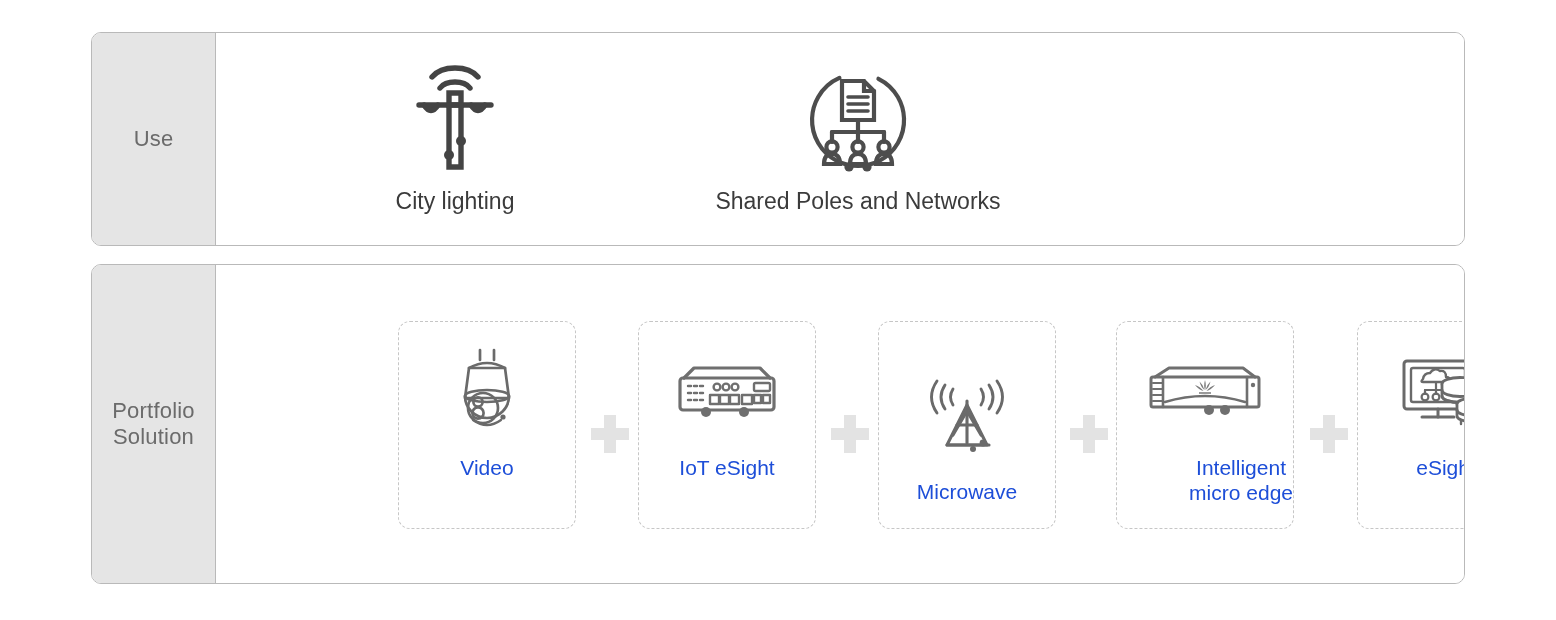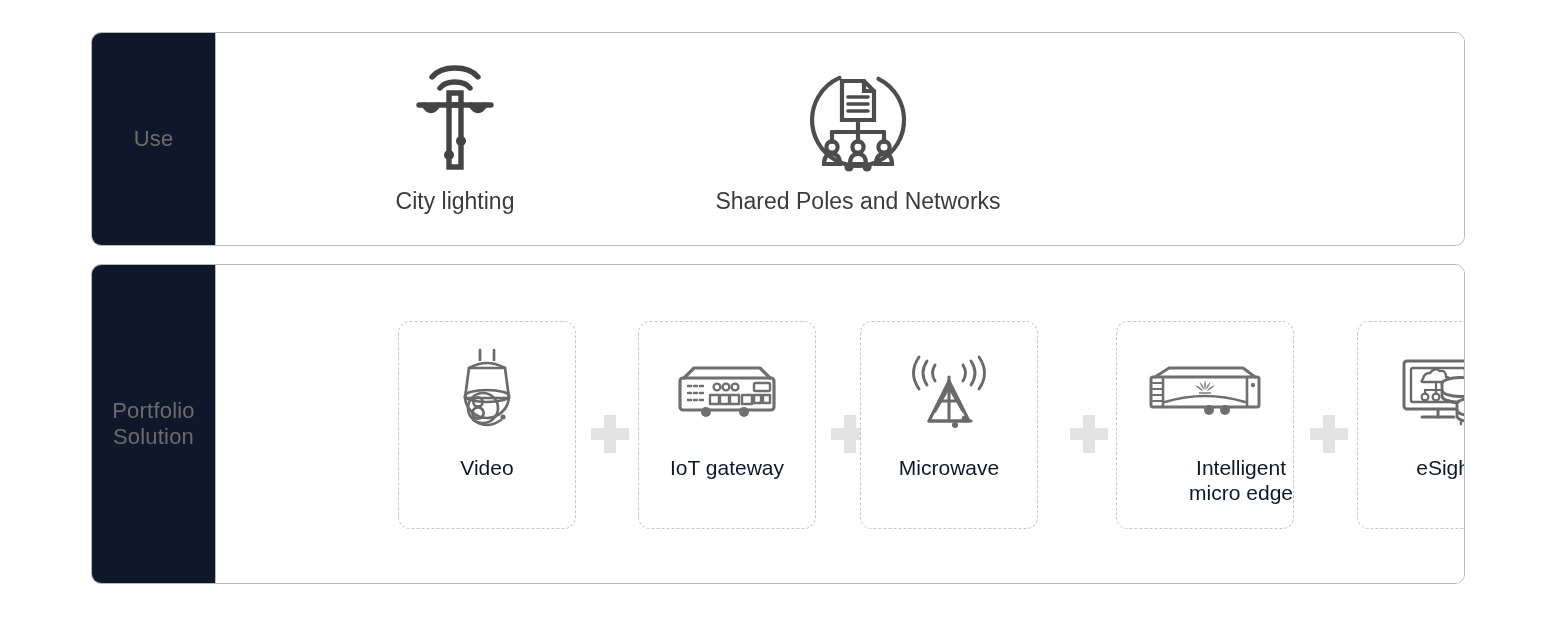--- a/index.html
+++ b/index.html
@@ -32,21 +32,21 @@
     width: 1374px; height: 214px;
   }
   .panel-portfolio {
     left: 91px;  top: 264px;
     width: 1374px; height: 320px;
   }
 
   
   .label-col {
     flex: 0 0 124px;
-    background: #0f172a;
+    background: #e5e5e5;
     border-right: 1px solid #b9b9b9;
     display: flex;
     align-items: center;
     justify-content: center;
     text-align: center;
   }
   .label-col .label-text {
     color: #6b6b6b;
     font-size: 22px;
     line-height: 1.18;
@@ -114,29 +114,29 @@
   .card .icon-wrap {
     height: 112px;
     width: 100%;
     display: flex;
     align-items: center;
     justify-content: center;
     margin-top: 14px;
   }
   .card .card-label {
     margin-top: 8px;
-    color: #0f172a;
+    color: #1d4ed8;
     font-size: 21px;
     line-height: 1.18;
     text-align: center;
     white-space: pre-line;
   }
   .card-0 { left: 182px; }
   .card-1 { left: 422px; }
-  .card-2 { left: 644px; }
+  .card-2 { left: 662px; justify-content: center; }
   .card-3 { left: 900px; align-items: flex-end; }
   .card-4 { left: 1141px; }
 
   .plus {
     position: absolute;
     top: 92px;
     width: 42px;
     height: 42px;
   }
   .plus svg { display: block; }
@@ -291,21 +291,21 @@
               <rect x="82" y="21" width="16" height="8" rx="1.5" stroke-width="2.4"></rect>
               <g stroke-width="2.4">
                 <rect x="82" y="33" width="7" height="8"></rect>
                 <rect x="91" y="33" width="7" height="8"></rect>
               </g>
 
               <circle cx="34" cy="50" r="5" fill="#6f6f6f" stroke="none"></circle>
               <circle cx="72" cy="50" r="5" fill="#6f6f6f" stroke="none"></circle>
             </svg>
           </div>
-          <div class="card-label">IoT gateway</div>
+          <div class="card-label">IoT eSight</div>
         </div>
 
         <div class="plus plus-1">
           <svg width="42" height="42" viewBox="0 0 42 42">
             <path d="M15 2 H27 V15 H40 V27 H27 V40 H15 V27 H2 V15 H15 Z" fill="#e3e3e3"></path>
           </svg>
         </div>
 
         <div class="card card-2">
           <div class="icon-wrap">

